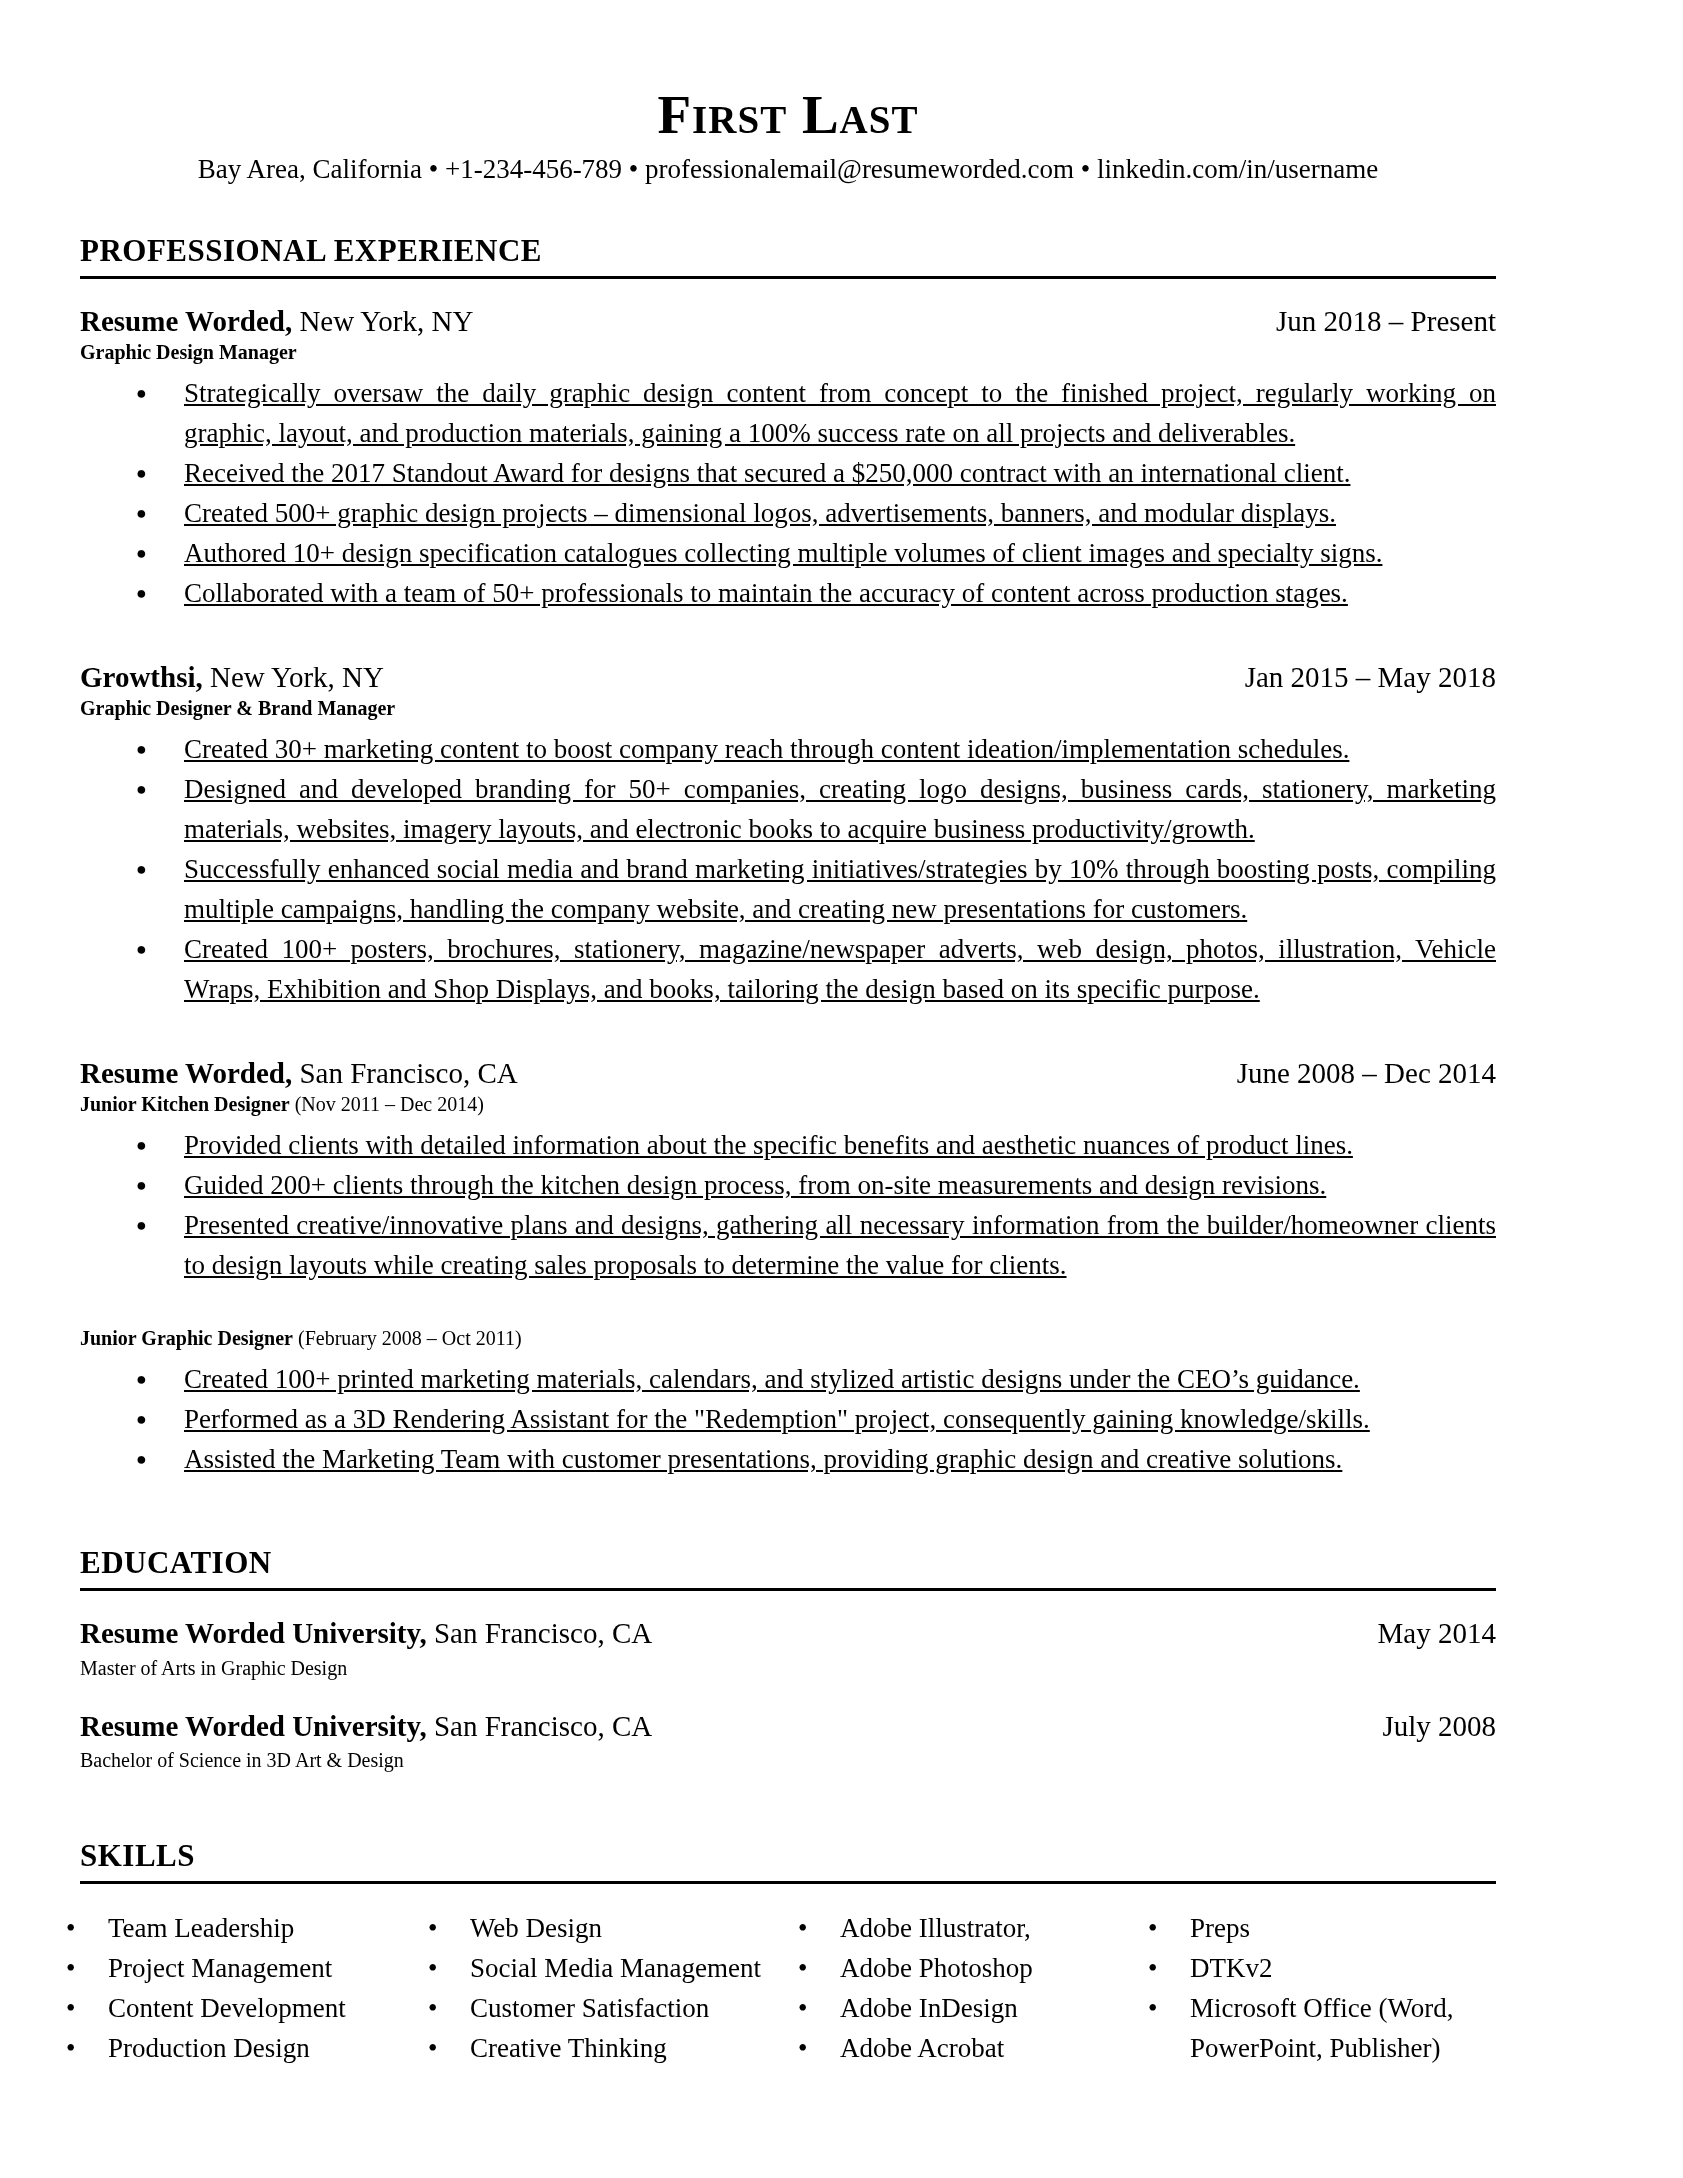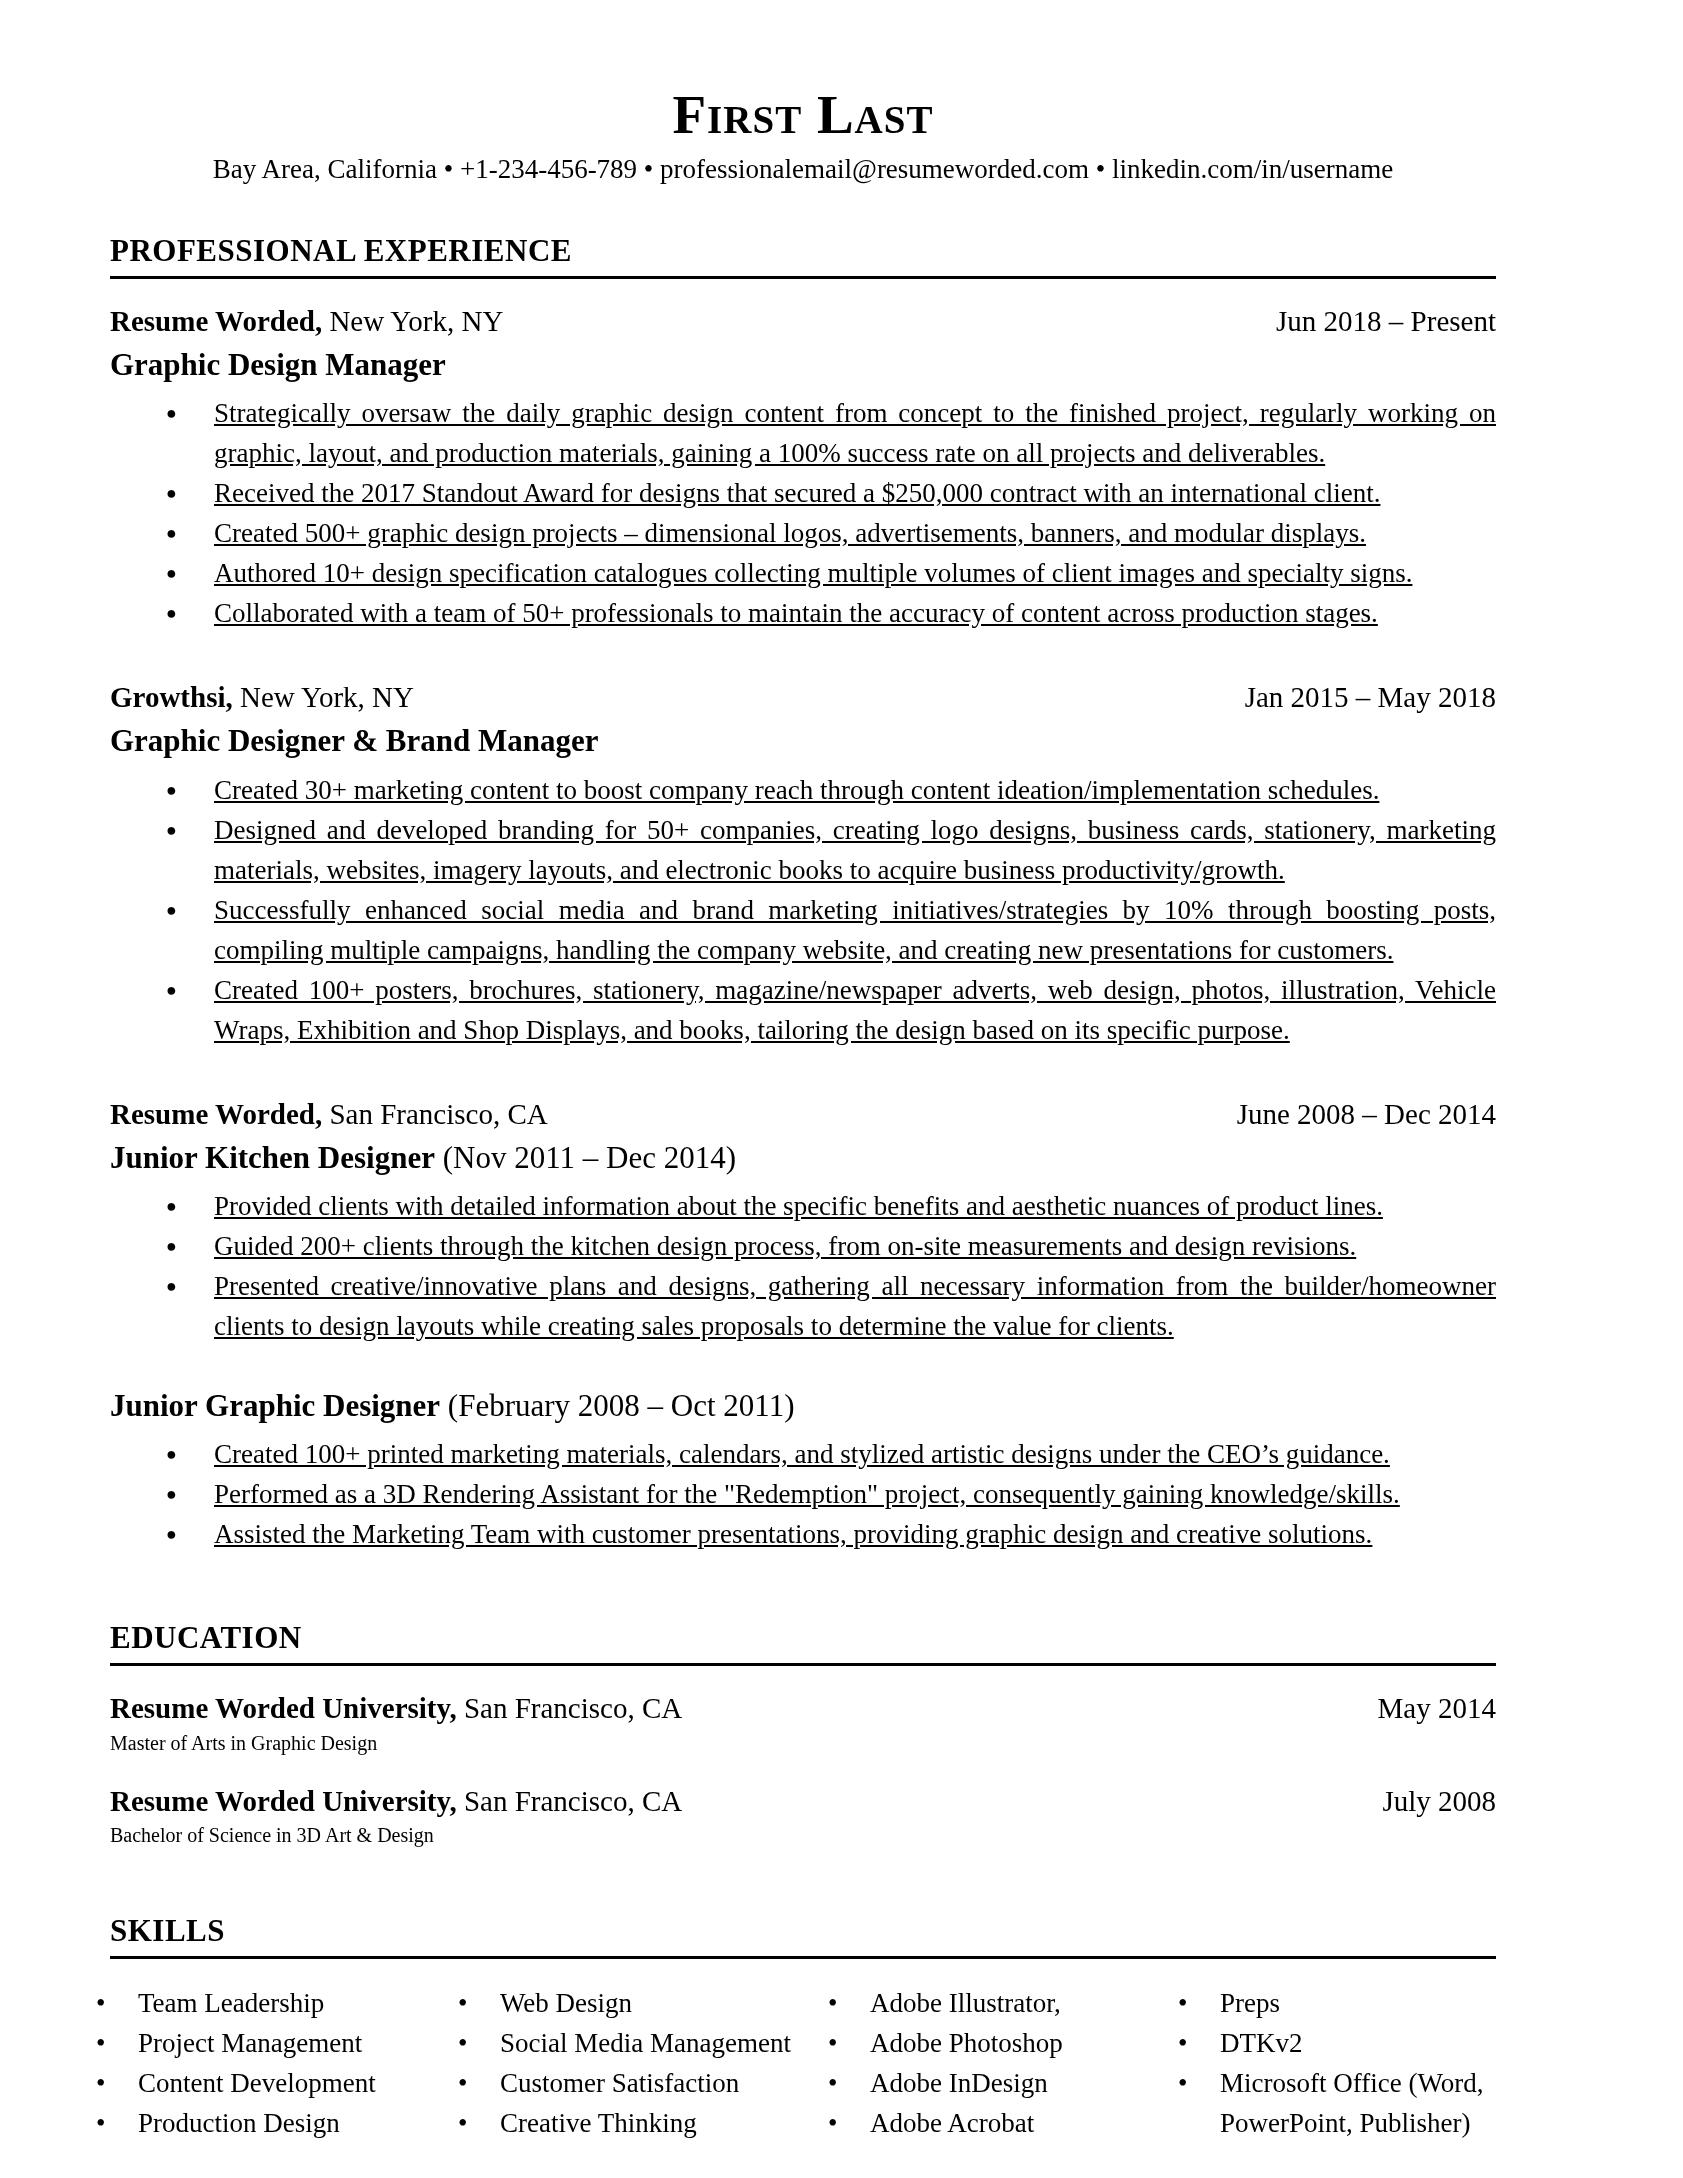--- a/index.html
+++ b/index.html
@@ -2,21 +2,21 @@
 <html><head>
 <meta charset="utf-8">
 <style>
   html, body { margin: 0; padding: 0; background: #ffffff; }
   body {
     width: 1683px; height: 2178px;
     color: #000000;
     font-family: "Liberation Serif", "DejaVu Serif", serif;
     -webkit-font-smoothing: antialiased;
   }
-  .page { box-sizing: border-box; width: 1645px; height: 2178px; padding: 85px 149px 0 110px; overflow: hidden; }
+  .page { box-sizing: border-box; width: 1645px; height: 2178px; padding: 85px 149px 0 80px; overflow: hidden; }
 
   
   .name {
     margin: 0; text-align: center;
     font-size: 55px; font-weight: 700; font-variant: small-caps;
     letter-spacing: 1px; line-height: 1.1;
   }
   .contact { text-align: center; font-size: 27px; margin-top: 8px; }
 
   
@@ -27,21 +27,21 @@
   }
   .sec-title.first { margin-top: 48px; }
 
   
   .job + .job { margin-top: 46px; }
   .jobline { display: flex; justify-content: space-between; align-items: baseline; font-size: 29px; line-height: 1.25; }
   .co { font-weight: 700; }
   .dates { font-size: 29px; white-space: nowrap; }
 
   .role + .role { margin-top: 40px; }
-  .roleline { font-size: 31px; font-weight: 700; margin-top: 6px; line-height: 1.3; }
+  .roleline { font-size: 20px; font-weight: 700; margin-top: 0; line-height: 1.3; }
   .roledates { font-weight: 400; }
 
   ul.bullets { list-style: none; margin: 8px 0 0 0; padding: 0; }
   ul.bullets li {
     position: relative; padding-left: 104px;
     font-size: 27px; line-height: 40px;
     text-align: justify;
     text-decoration: underline;
   }
   ul.bullets li::before {

